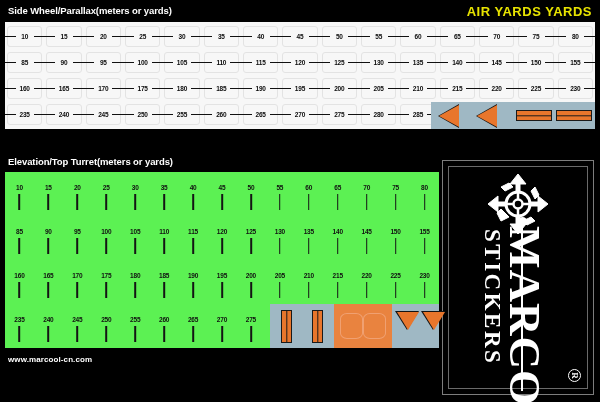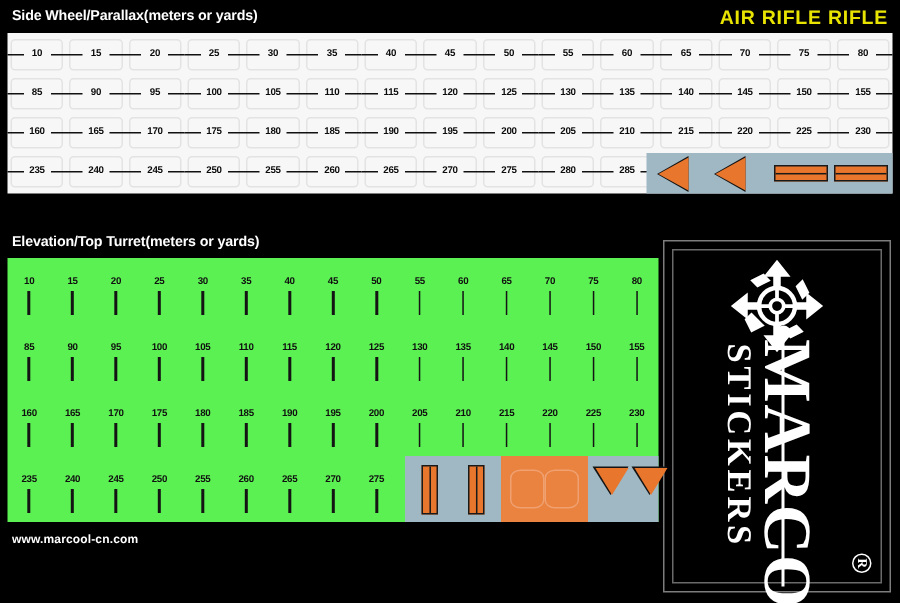--- a/index.html
+++ b/index.html
@@ -249,21 +249,21 @@
     line-height:11px;
     text-align:center;
     transform:rotate(90deg);
   }
 </style>
 </head>
 <body>
 
 <div class="sect-title" style="left:8px; top:5px;">Side Wheel/Parallax(meters or yards)</div>
 
-<div class="brand-title">AIR RIFLE RIFLE</div>
+<div class="brand-title">AIR YARDS YARDS</div>
 
 <div id="white-sheet">
     <div class="wrow" style="top: 1px;">
       <div class="wcellwrap" style="left: 0px; width: 39.3333px;">
         <div class="wdie"></div>
         <div class="wlabel">10</div>
         <div class="wline" style="left: 0px; width: 10.6667px;"></div>
         <div class="wline" style="left: 28.6667px; width: 10.6667px;"></div>
       </div>
       <div class="wcellwrap" style="left: 39.3333px; width: 39.3333px;">

